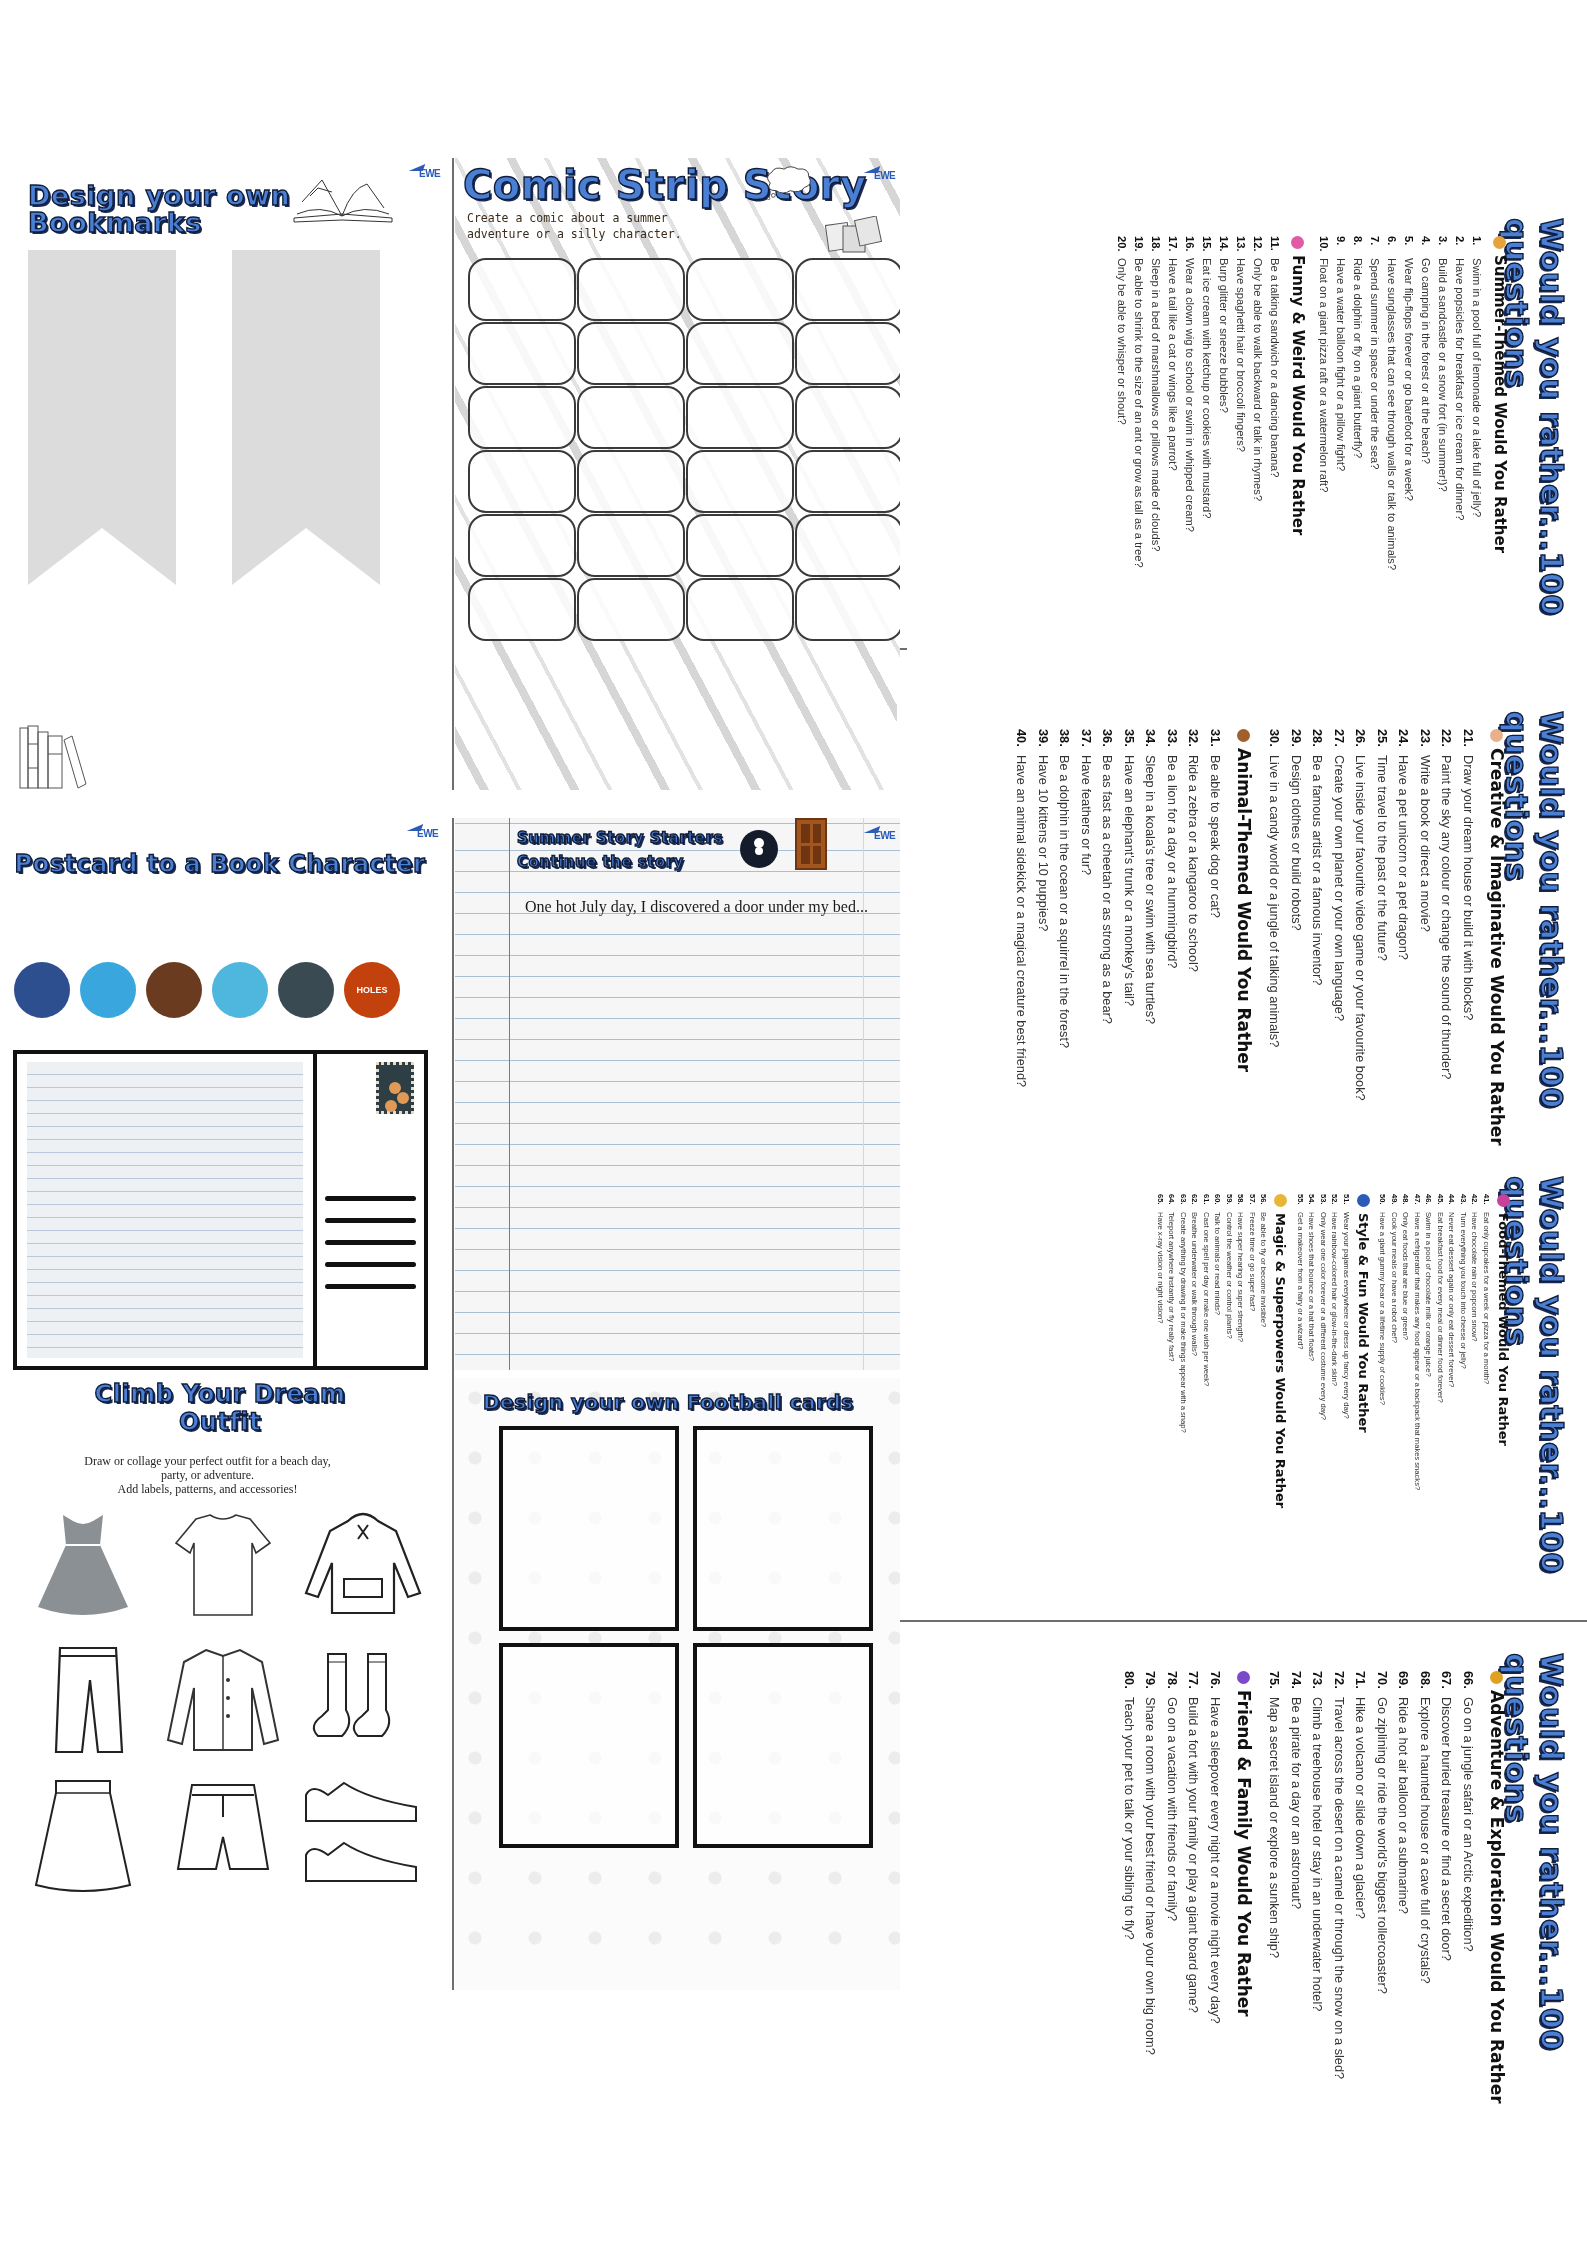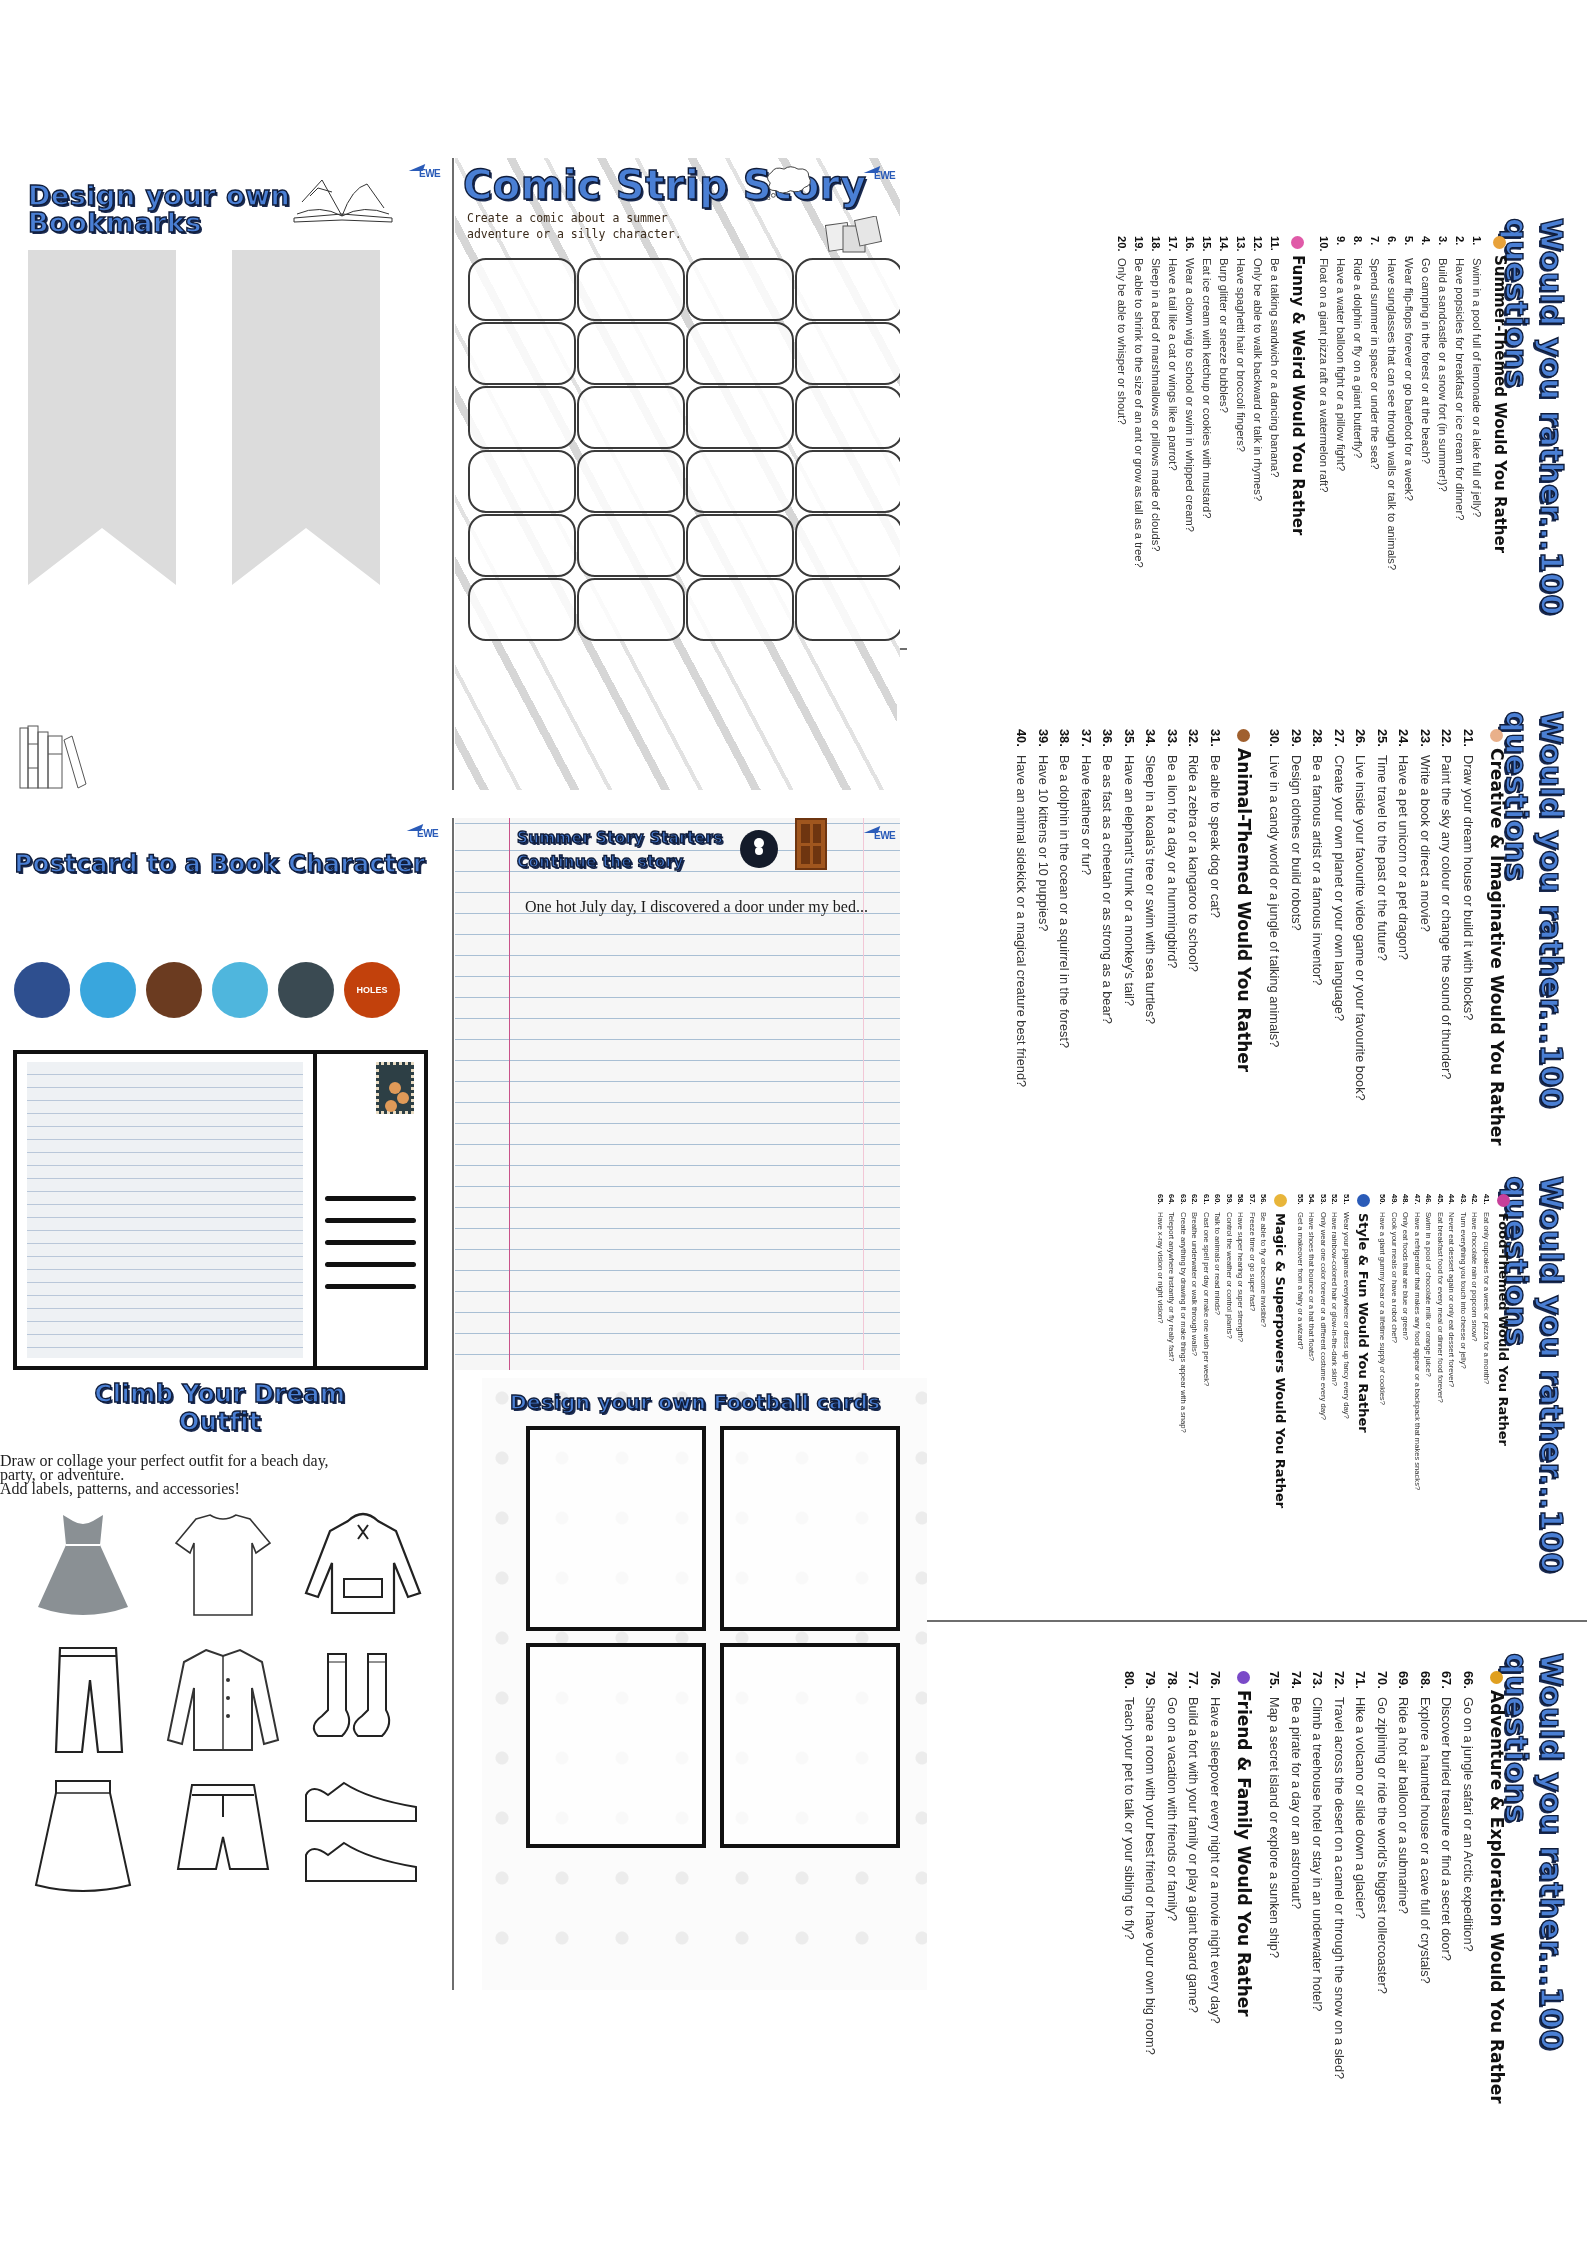--- a/index.html
+++ b/index.html
@@ -64,26 +64,26 @@
   #p-story .title { position:absolute; left:62px; top:8px; font-size:15px; line-height:24px; }
   #p-story .prompt { position:absolute; left:62px; top:80px; font-family:"Liberation Serif", serif; font-size:16px; color:#1a1a1a;margin-left:8px; }
   .keyhole { position:absolute; left:285px; top:12px; width:38px; height:38px; border-radius:50%; background:#141b2a; }
   .keyhole::after { content:""; position:absolute; left:14px; top:8px; width:10px; height:10px; border-radius:50%; background:#fff; box-shadow: 0 8px 0 -1px #fff; }
   .door { position:absolute; left:340px; top:0; width:32px; height:52px; background:#a0561e; border:2px solid #6e3510; display:grid; grid-template-columns:1fr 1fr; gap:3px; padding:4px; }
   .door i { background:#6e3510; display:block; }
 
   
   #p-outfit { left: 0; top: 1372px; width: 440px; height: 600px; }
   #p-outfit .title { position:absolute; left:0; width:440px; text-align:center; top:8px; font-size:24px; line-height:28px; }
-  #p-outfit .subtitle { position:absolute; left:0; width:415px; text-align:left; top:82px; font-family:"Liberation Serif", serif; font-size:16px; line-height:14px; color:#1f1f1f; }
+  #p-outfit .subtitle { position:absolute; left:0; width:415px; text-align:center; top:82px; font-family:"Liberation Serif", serif; font-size:12px; line-height:14px; color:#1f1f1f; }
   .clothes { position:absolute; left:18px; top:135px; display:grid; grid-template-columns: repeat(3, 140px); grid-auto-rows: 125px; gap: 8px 0; }
   .clothes svg { width:130px; height:120px; }
 
   
-  #p-football { left: 482px; top: 1378px; width: 445px; height: 612px;
+  #p-football { left: 455px; top: 1378px; width: 445px; height: 612px;
     background:#fbfbfb radial-gradient(circle at 20px 20px, #ececec 6px, transparent 7px) 0 0/60px 60px;text-decoration:underline; }
   #p-football .title { position:absolute; left:28px; top:12px; font-size:20px; }
   .fcards { position:absolute; left:44px; top:48px; display:grid; grid-template-columns: 180px 180px; grid-auto-rows: 205px; gap: 12px 14px; }
   .fcard { border:4px solid #111; background:rgba(255,255,255,0.7); }
 
   
   .wyr { position:absolute; width:465px; height:680px; transform-origin: 0 0; transform: rotate(90deg); background:#fff; }
   .wyr .head { position:absolute; left:28px; top:18px; font-size:30px; }
   .wyr .body { position:absolute; left:46px; top:70px; width:470px; }
   .wyr h3 { font-family:"DejaVu Sans", sans-serif; font-size:15px; font-weight:bold; margin:8px 0 6px 0; color:#111; display:flex; align-items:center; gap:6px; }

